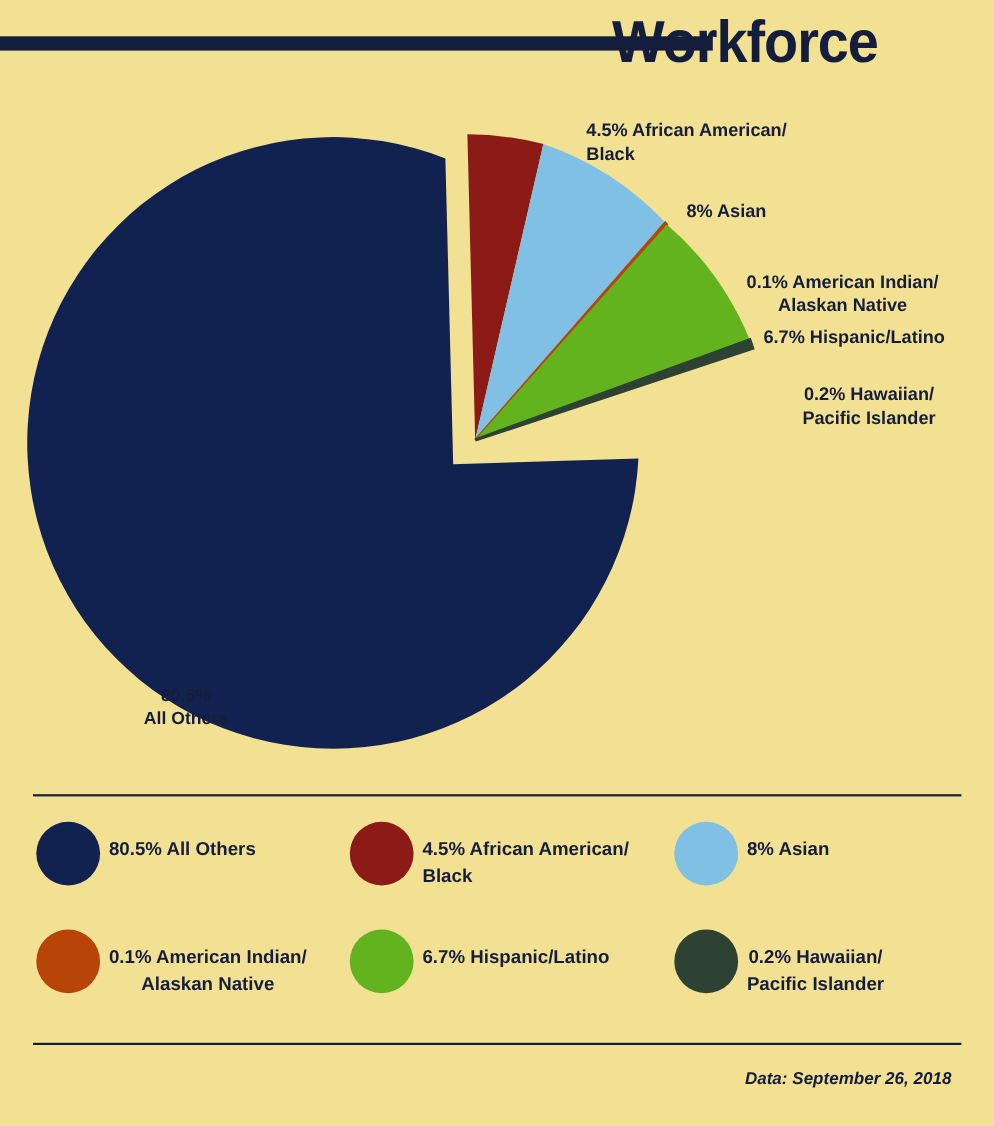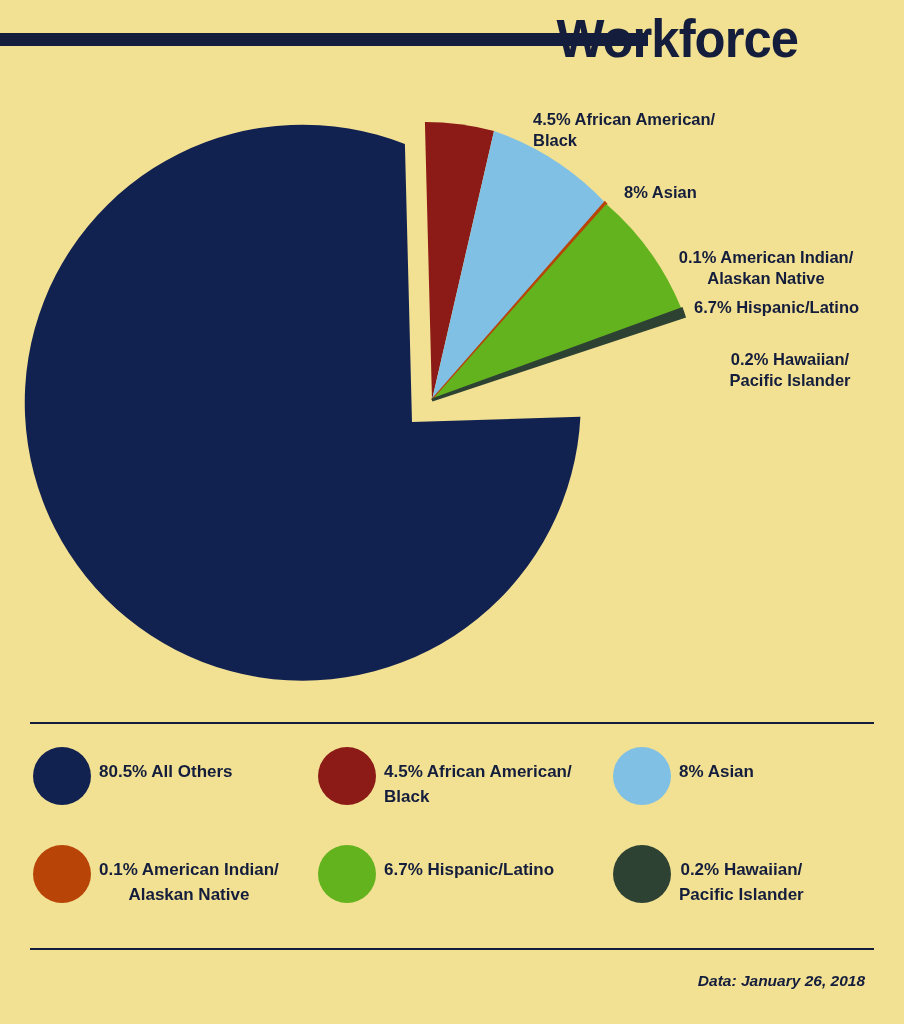--- a/index.html
+++ b/index.html
@@ -143,20 +143,22 @@
   </svg>
 
   <div class="pie-label lbl-black">4.5% African American/
 Black</div>
   <div class="pie-label lbl-asian">8% Asian</div>
   <div class="pie-label lbl-ai">0.1% American Indian/
 Alaskan Native</div>
   <div class="pie-label lbl-hisp">6.7% Hispanic/Latino</div>
   <div class="pie-label lbl-hawaii">0.2% Hawaiian/
 Pacific Islander</div>
+  <div class="pie-label lbl-others">80.5%
+All Others</div>
 </div>
 
 <div class="rule rule-top"></div>
 
 <div class="legend">
 
   <div class="legend-row legend-row-0">
     <div class="legend-item legend-col-0">
       <span class="legend-dot" style="background:#122250"></span>
       <span class="legend-label">80.5% All Others</span>
@@ -186,13 +188,13 @@
       <span class="legend-dot" style="background:#2D4232"></span>
       <span class="legend-label ctr">0.2% Hawaiian/
 Pacific Islander</span>
     </div>
   </div>
 
 </div>
 
 <div class="rule rule-bottom"></div>
 
-<div class="footer-note">Data: January 26, 2018</div>
+<div class="footer-note">Data: September 26, 2018</div>
 
 </body></html>

